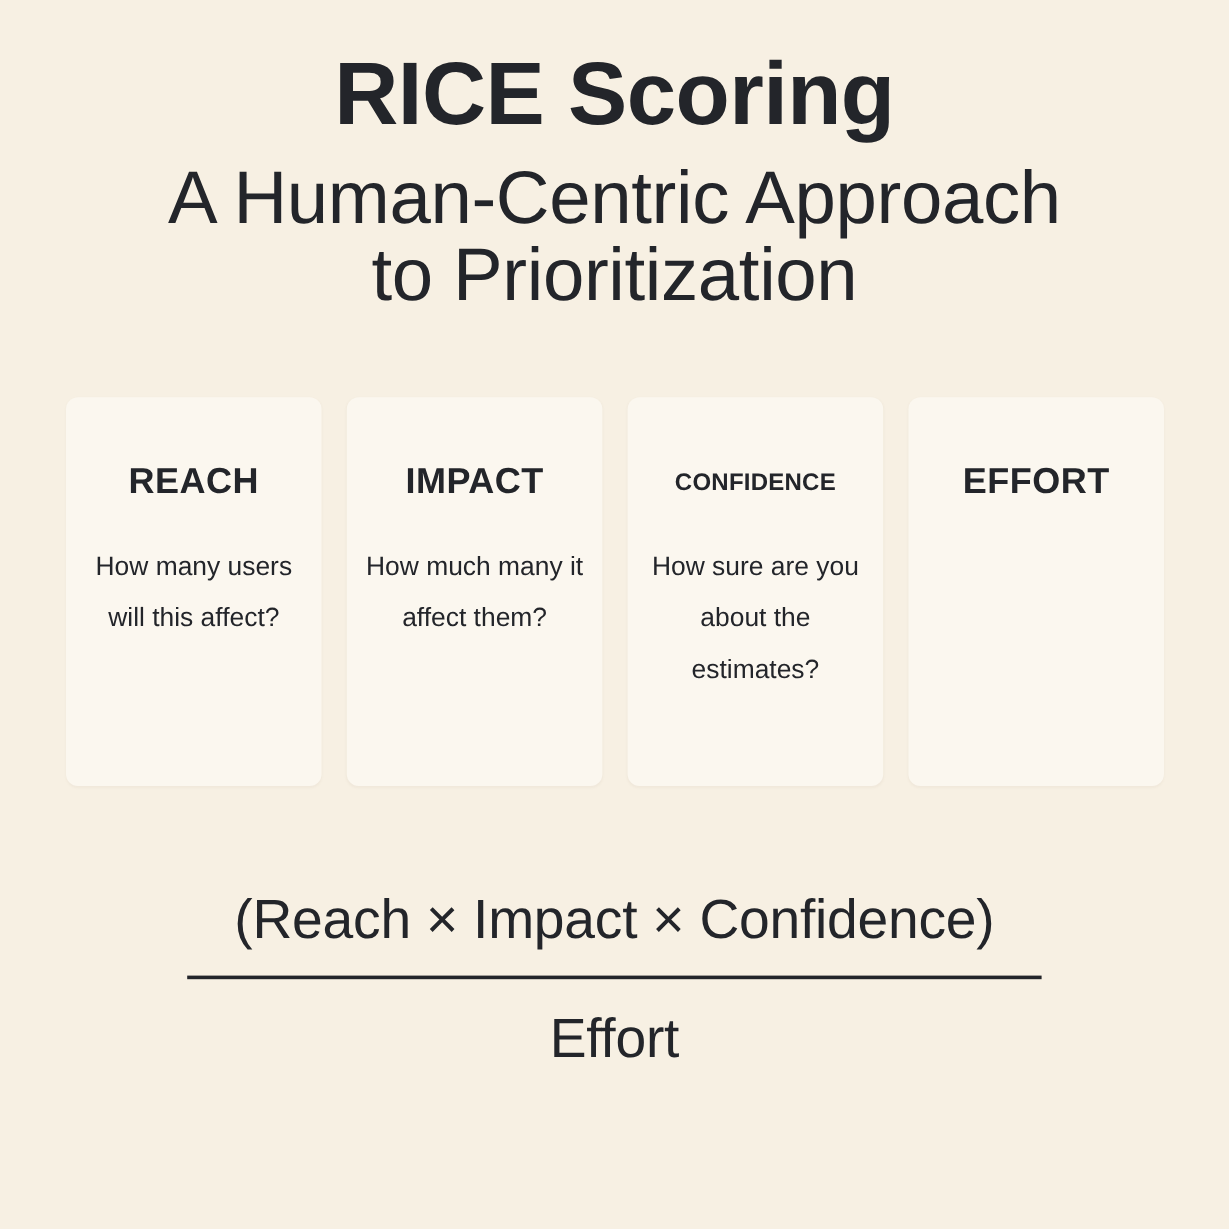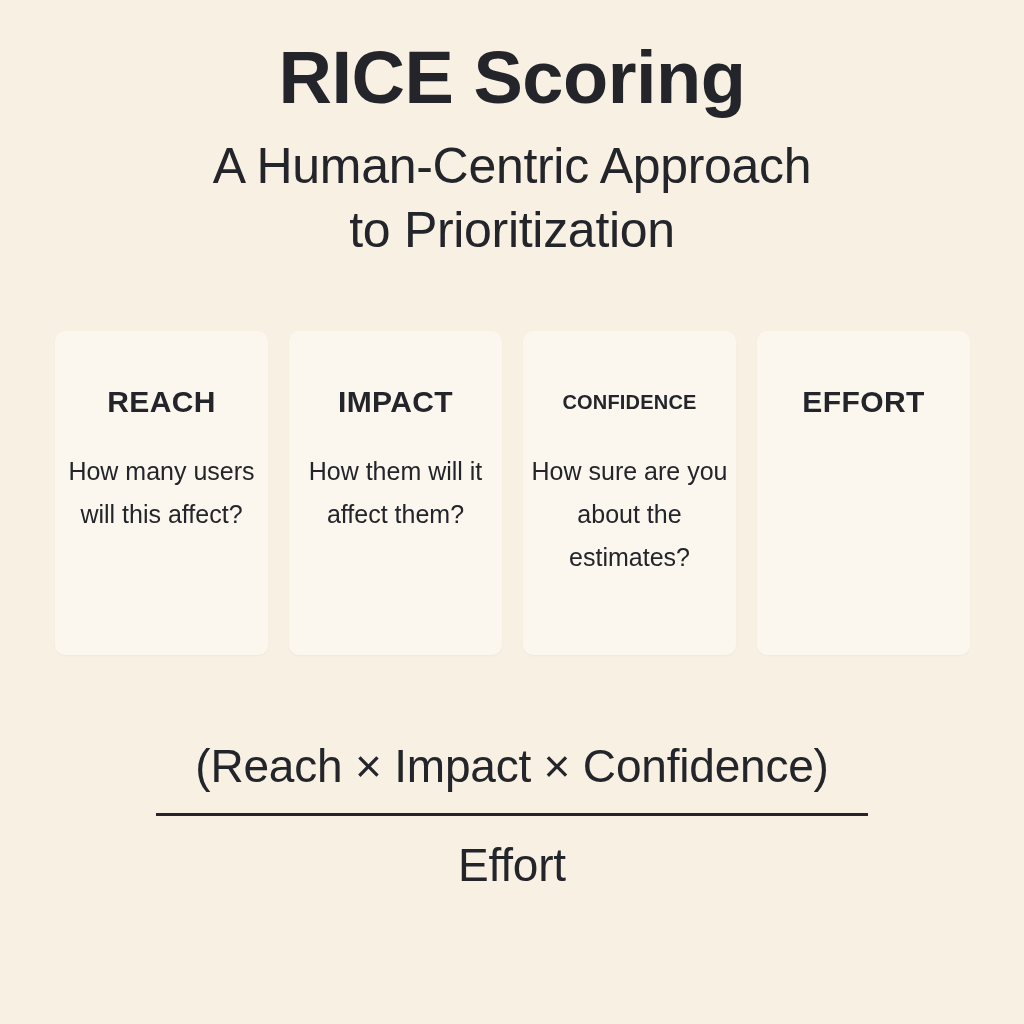--- a/index.html
+++ b/index.html
@@ -35,21 +35,21 @@
   .title {
     font-size: 74px;
     font-weight: 800;
     letter-spacing: -0.5px;
     line-height: 96px;
     margin: 0;
     color: #23252a;
   }
   .subtitle {
     margin: 8px 0 0 0;
-    font-size: 50px;
+    font-size: 62px;
     font-weight: 400;
     line-height: 64px;
     letter-spacing: -0.3px;
     color: #23252a;
   }
   .subtitle .sub-line {
     display: block;
   }
 
   
@@ -81,21 +81,21 @@
     margin: 0;
     color: #23252a;
     text-transform: uppercase;
   }
   .card.narrow-heading .card-heading {
     font-size: 20px;
     letter-spacing: 0.2px;
   }
   .card-body {
     margin: 31px 0 0 0;
-    font-size: 25px;
+    font-size: 22px;
     font-weight: 400;
     line-height: 43px;
     color: #23252a;
   }
 
   
   .formula {
     position: absolute;
     left: 0;
     top: 735px;
@@ -145,21 +145,21 @@
 
   <div class="cards">
 
     <div class="card">
       <div class="card-heading">REACH</div>
       <div class="card-body">How many users will this affect?</div>
     </div>
 
     <div class="card">
       <div class="card-heading">IMPACT</div>
-      <div class="card-body">How them will it affect them?</div>
+      <div class="card-body">How much many it affect them?</div>
     </div>
 
     <div class="card narrow-heading">
       <div class="card-heading">CONFIDENCE</div>
       <div class="card-body">How sure are you about the estimates?</div>
     </div>
 
     <div class="card">
       <div class="card-heading">EFFORT</div>
     </div>

